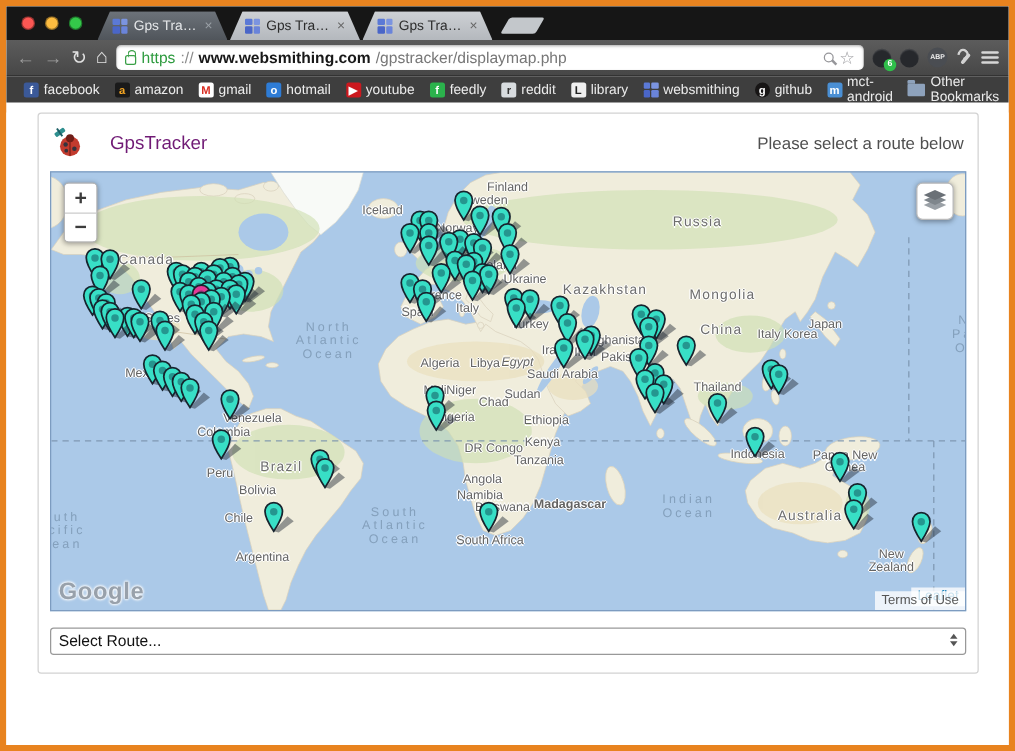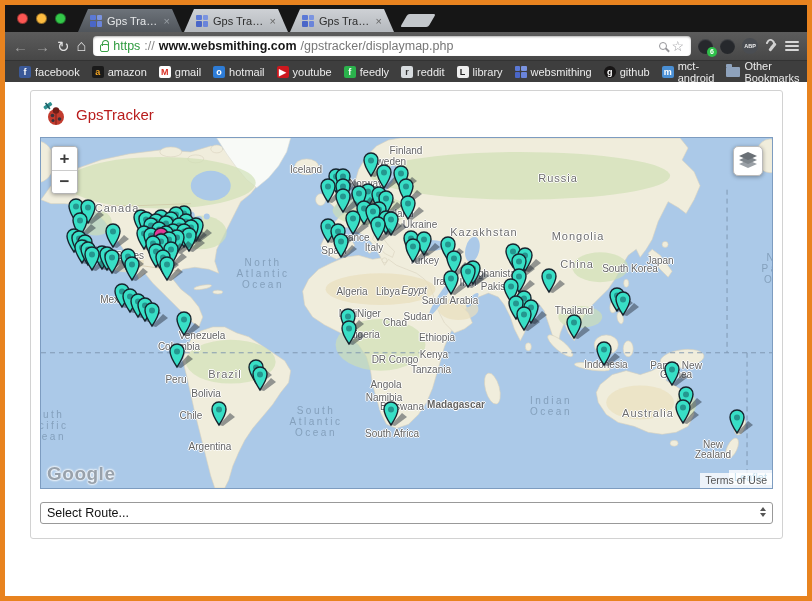--- a/index.html
+++ b/index.html
@@ -50,21 +50,21 @@
   .bookmarksbar{ height:21px; background:#3e3e3e; display:flex; align-items:center; padding:0 8px; font-size:11px; color:#ececec; }
   .bm{ display:flex; align-items:center; gap:4px; padding:0 6px; height:100%; }
   .bmicon{ width:12px; height:12px; border-radius:2px; font-size:9px; line-height:12px; text-align:center; font-weight:bold; flex:none;}
   .bm-spacer{flex:1;}
   .folder{ width:14px; height:10px; background:#8ea2bc; border-radius:1px; position:relative; flex:none;}
   .folder::before{ content:""; position:absolute; top:-3px; left:0; width:6px; height:3px; background:#8ea2bc; border-radius:1px 1px 0 0;}
   
   .page{ height:514px; background:#fff; }
   .card{ margin:8px 24px 0 25px; border:1px solid #d2d2d2; border-radius:3px; background:#fff; padding:0 9px 14px; }
   .cardhead{ display:flex; align-items:center; justify-content:space-between; height:46px; padding:0 2px; }
-  .brand{ display:flex; align-items:center; gap:8px; color:#b91c1c; font-size:15px; }
+  .brand{ display:flex; align-items:center; gap:20px; color:#701a75; font-size:15px; }
   .prompt{ color:#4f4f4f; font-size:13.5px; }
   .map{ position:relative; height:352px; border:1px solid #7d9cc0; background:var(--ocean,#abc9e8); overflow:hidden; }
   .map svg.layer{ position:absolute; left:0; top:0; width:100%; height:100%; }
   .clabel{ position:absolute; transform:translate(-50%,-50%); font-size:10px; color:#646464; white-space:nowrap;
            text-shadow:1px 0 0 #fff,-1px 0 0 #fff,0 1px 0 #fff,0 -1px 0 #fff; pointer-events:none;}
   .clabel.big{ font-size:11px; letter-spacing:1px; color:#6e6e6e;}
   .olabel{ position:absolute; transform:translate(-50%,-50%); font-size:10px; color:#84a0bc; letter-spacing:2.5px; white-space:nowrap; pointer-events:none;}
   .marker{ position:absolute; width:30px; height:26px; }
   .zoomctl{ position:absolute; left:10px; top:8px; width:27px; background:#fff; border:1px solid #b5b5b5; border-radius:4px; box-shadow:0 1px 4px rgba(0,0,0,.35); overflow:hidden; z-index:50;}
   .zbtn{ height:23px; display:flex; align-items:center; justify-content:center; font-size:17px; font-weight:bold; color:#3c3c3c; background:#fff;}
@@ -226,20 +226,21 @@
           </g>
           <circle cx="14" cy="16" r="8" fill="#c23b2e"></circle>
           <circle cx="14" cy="9.5" r="3.2" fill="#6e1d17"></circle>
           <line x1="14" y1="9" x2="14" y2="23.5" stroke="#7a2019" stroke-width="1"></line>
           <circle cx="10.5" cy="14.5" r="1.8" fill="#35333d"></circle>
           <circle cx="17.5" cy="18" r="1.8" fill="#35333d"></circle>
           <circle cx="11" cy="19.5" r="1.5" fill="#35333d"></circle>
         </svg>
         <span>GpsTracker</span>
       </div>
+      <div class="prompt">Please select a route below</div>
     </div>
 
     <div class="map" id="map">
       <svg class="layer" viewBox="0 0 732 352" preserveAspectRatio="none">
         <g fill="#f0eddc" stroke="#d9d2bd" stroke-width="0.6">
           <ellipse cx="-4" cy="24" rx="17" ry="21"></ellipse>
           <path d="M0,62 L10,48 L22,38 L38,30 L60,22 L88,16 L120,12 L150,14 L170,8 L186,12 L198,20 L210,30 L220,44 L210,56 L200,64 L194,76 L188,88 L182,100 L176,112 L174,124 L178,136 L168,132 L154,130 L142,132 L132,142 L140,152 L150,160 L158,170 L162,180 L158,190 L150,184 L142,176 L132,166 L122,156 L112,146 L104,136 L98,142 L94,130 L88,120 L80,108 L72,96 L64,84 L54,74 L40,68 L24,66 L10,66 Z"></path>
           <ellipse cx="130" cy="14" rx="11" ry="5"></ellipse>
             <ellipse cx="155" cy="21" rx="8" ry="4"></ellipse>
             <ellipse cx="176" cy="11" rx="6" ry="4"></ellipse>
@@ -331,21 +332,21 @@
           <span class="clabel" style="left: 365px; top: 12px;">Finland</span>
           <span class="clabel" style="left: 357px; top: 75px;">Poland</span>
           <span class="clabel" style="left: 379px; top: 86px;">Ukraine</span>
           <span class="clabel" style="left: 313px; top: 99px;">France</span>
           <span class="clabel" style="left: 333px; top: 109px;">Italy</span>
           <span class="clabel" style="left: 293px; top: 112px;">Spain</span>
           <span class="clabel big" style="left: 443px; top: 94px;">Kazakhstan</span>
           <span class="clabel big" style="left: 517px; top: 40px;">Russia</span>
           <span class="clabel big" style="left: 537px; top: 98px;">Mongolia</span>
           <span class="clabel big" style="left: 536px; top: 126px;">China</span>
-          <span class="clabel" style="left: 589px; top: 130px;">South Korea</span>
+          <span class="clabel" style="left: 589px; top: 130px;">Italy Korea</span>
           <span class="clabel" style="left: 619px; top: 122px;">Japan</span>
           <span class="clabel" style="left: 533px; top: 172px; text-align: right;">Thailand</span>
           <span class="clabel" style="left: 383px; top: 122px;">Turkey</span>
           <span class="clabel" style="left: 401px; top: 143px;">Iraq</span>
           <span class="clabel" style="left: 427px; top: 144px;">Iran</span>
           <span class="clabel" style="left: 454px; top: 135px;">Afghanistan</span>
           <span class="clabel" style="left: 459px; top: 148px;">Pakistan</span>
           <span class="clabel" style="left: 409px; top: 162px;">Saudi Arabia</span>
           <span class="clabel" style="left: 373px; top: 152px; font-style: italic;">Egypt</span>
           <span class="clabel" style="left: 347px; top: 153px;">Libya</span>

